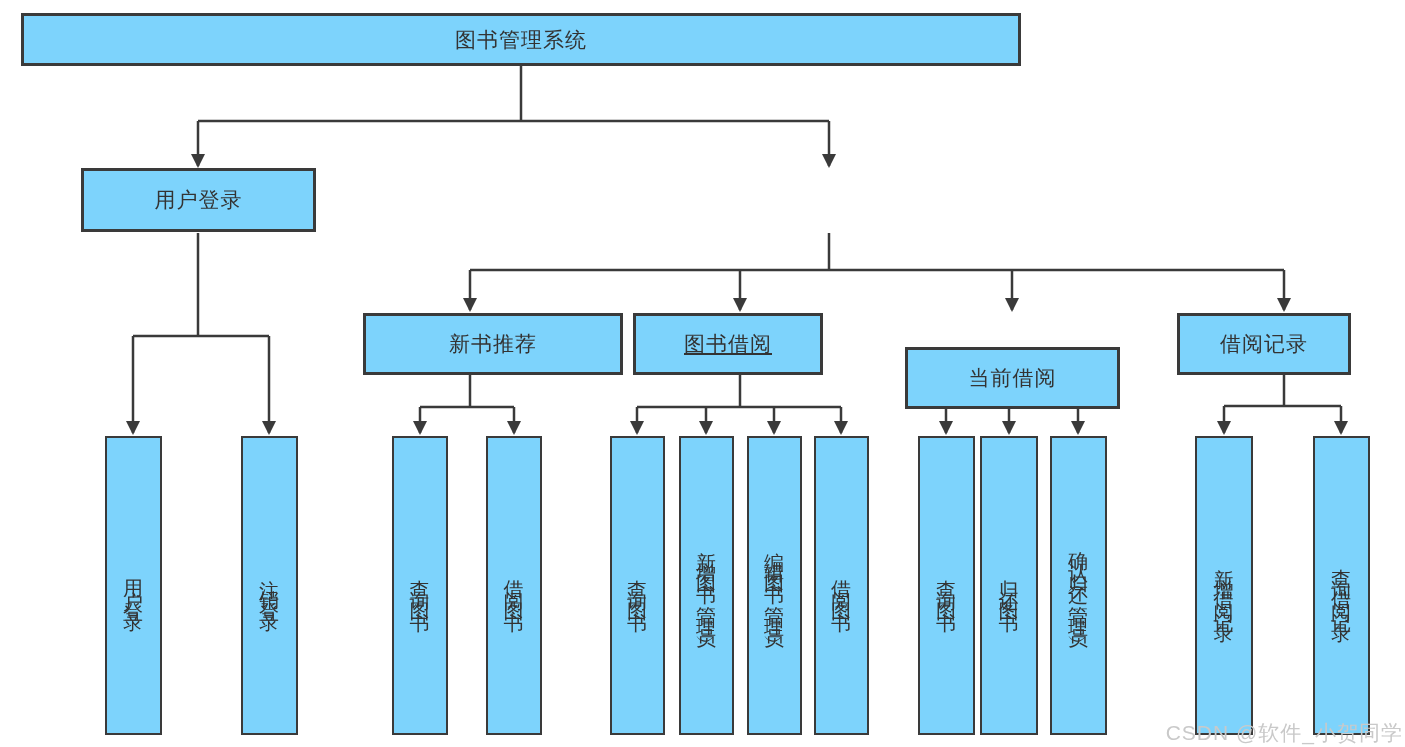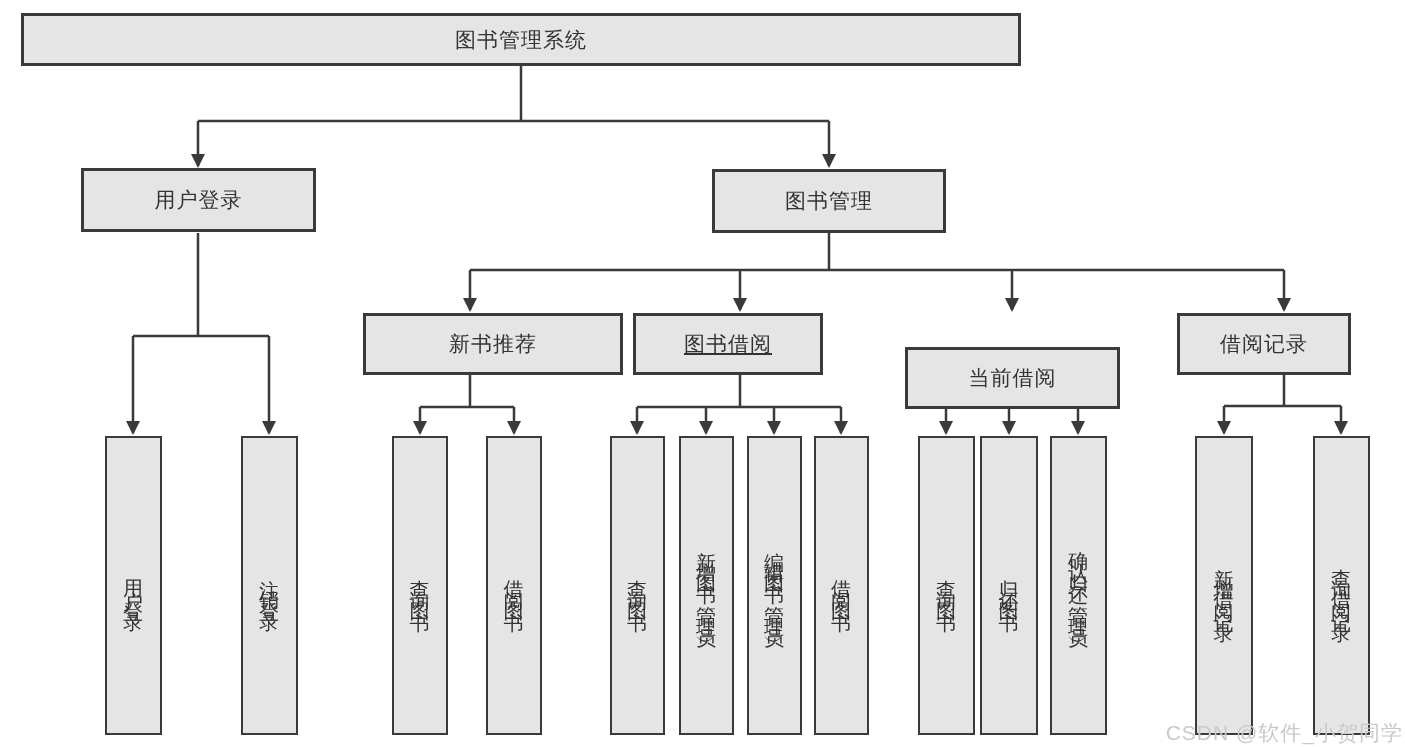--- a/index.html
+++ b/index.html
@@ -17,21 +17,21 @@
   }
   #wires {
     position: absolute;
     left: 0; top: 0;
     width: 1405px; height: 747px;
   }
   .node {
     position: absolute;
     box-sizing: border-box;
     border: 3px solid #3a3a3a;
-    background: #e5e5e5;
+    background: #7dd3fc;
     display: flex;
     align-items: center;
     justify-content: center;
     color: #333333;
     font-size: 21px;
     letter-spacing: 1px;
     z-index: 2;
   }
   .leaf {
     border-width: 2.5px;
@@ -132,23 +132,20 @@
     </g>
   </svg>
 
   <div class="node" id="n-root">
     <span>图书管理系统</span>
   </div>
 
   <div class="node" id="n-login">
     <span>用户登录</span>
   </div>
-  <div class="node" id="n-mgmt">
-    <span>图书管理</span>
-  </div>
 
   <div class="node" id="n-rec">
     <span>新书推荐</span>
   </div>
   <div class="node" id="n-borrow">
     <span>图书借阅</span>
   </div>
   <div class="node" id="n-cur">
     <span>当前借阅</span>
   </div>

